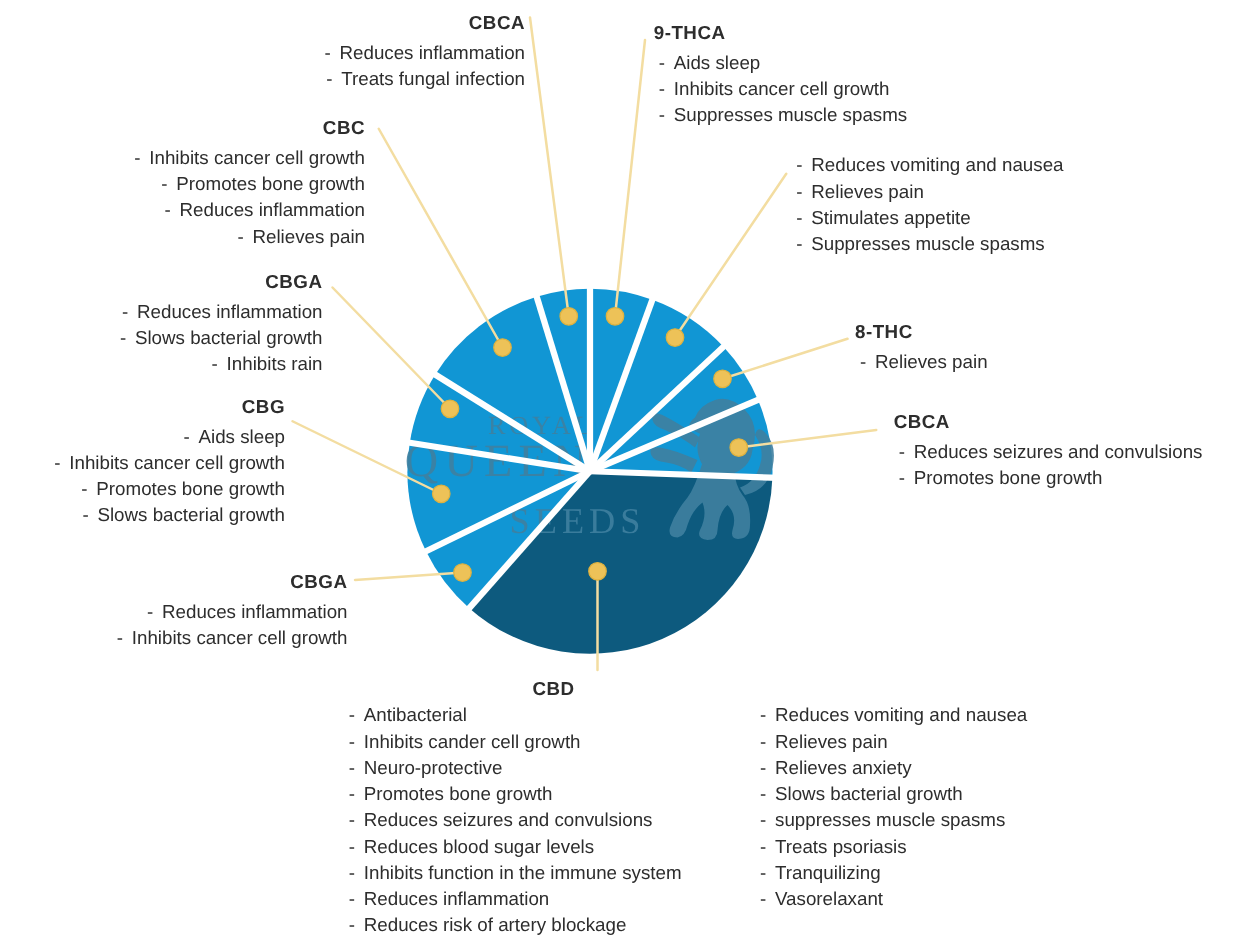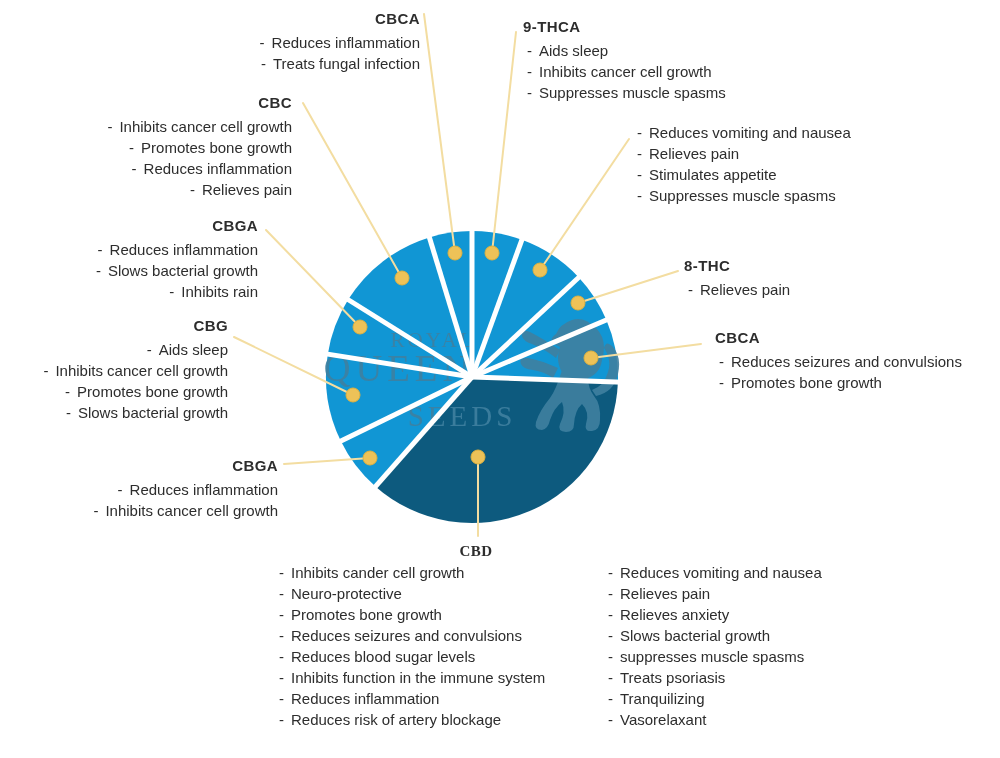--- a/index.html
+++ b/index.html
@@ -3,21 +3,21 @@
 <meta charset="utf-8">
 <style>
   html,body{margin:0;padding:0;background:#fff;}
   .canvas{
     position:relative;width:1000px;height:758px;background:#ffffff;
     font-family:"Liberation Sans",sans-serif;color:#2d2d2d;overflow:hidden;
   }
   #pie-svg{position:absolute;left:0;top:0;}
   .block{position:absolute;font-size:15px;line-height:21px;white-space:nowrap;}
   .block.right{text-align:right;}
-  .block.center{text-align:center;font-family:Liberation Serif, serif;}
+  .block.center{text-align:left;}
   .hdr{font-weight:bold;font-size:15px;letter-spacing:.4px;margin-bottom:3px;}
   .fx .dash{display:inline-block;margin-right:7px;}
   .block.left .fx{padding-left:4px;}
   .wm{font-family:"Liberation Serif","DejaVu Serif",serif;text-anchor:middle;}
   .wm-royal{font-size:21px;letter-spacing:3px;}
   .wm-queen{font-size:37px;letter-spacing:5px;}
   .wm-seeds{font-size:29px;letter-spacing:4px;}
 </style>
 </head>
 <body>
@@ -165,20 +165,21 @@
         <div class="fx"><span class="dash">-</span><span class="fxt">Reduces inflammation</span></div>
         <div class="fx"><span class="dash">-</span><span class="fxt">Inhibits cancer cell growth</span></div>
       </div>
   </div>
 
   <div class="block center" style="left:426px;top:541px;width:100px">
     <div class="hdr">CBD</div>
   </div>
   <div class="block left" style="left:275px;top:562px">
     <div>
+        <div class="fx"><span class="dash">-</span><span class="fxt">Antibacterial</span></div>
         <div class="fx"><span class="dash">-</span><span class="fxt">Inhibits cander cell growth</span></div>
         <div class="fx"><span class="dash">-</span><span class="fxt">Neuro-protective</span></div>
         <div class="fx"><span class="dash">-</span><span class="fxt">Promotes bone growth</span></div>
         <div class="fx"><span class="dash">-</span><span class="fxt">Reduces seizures and convulsions</span></div>
         <div class="fx"><span class="dash">-</span><span class="fxt">Reduces blood sugar levels</span></div>
         <div class="fx"><span class="dash">-</span><span class="fxt">Inhibits function in the immune system</span></div>
         <div class="fx"><span class="dash">-</span><span class="fxt">Reduces inflammation</span></div>
         <div class="fx"><span class="dash">-</span><span class="fxt">Reduces risk of artery blockage</span></div>
       </div>
   </div>

